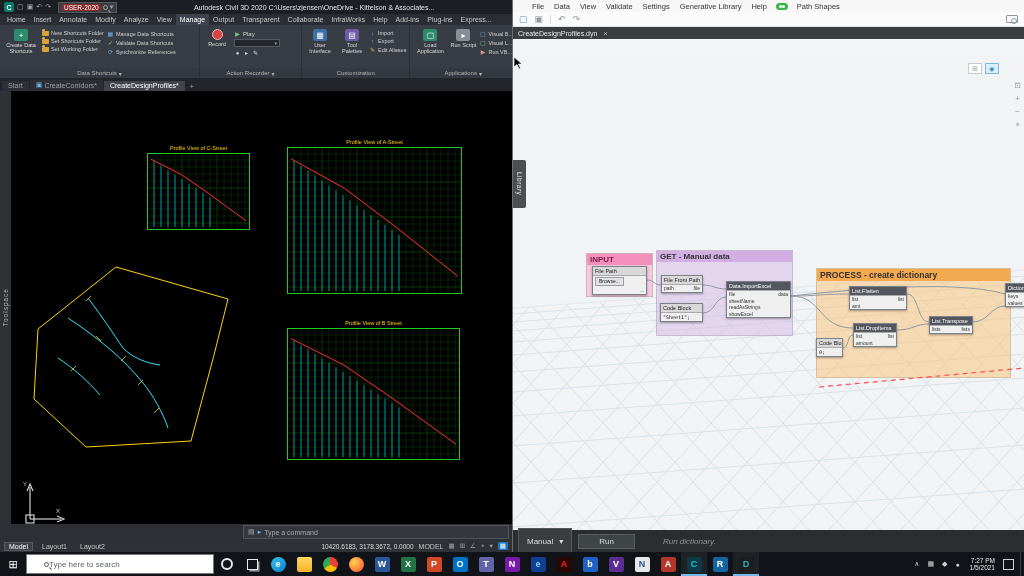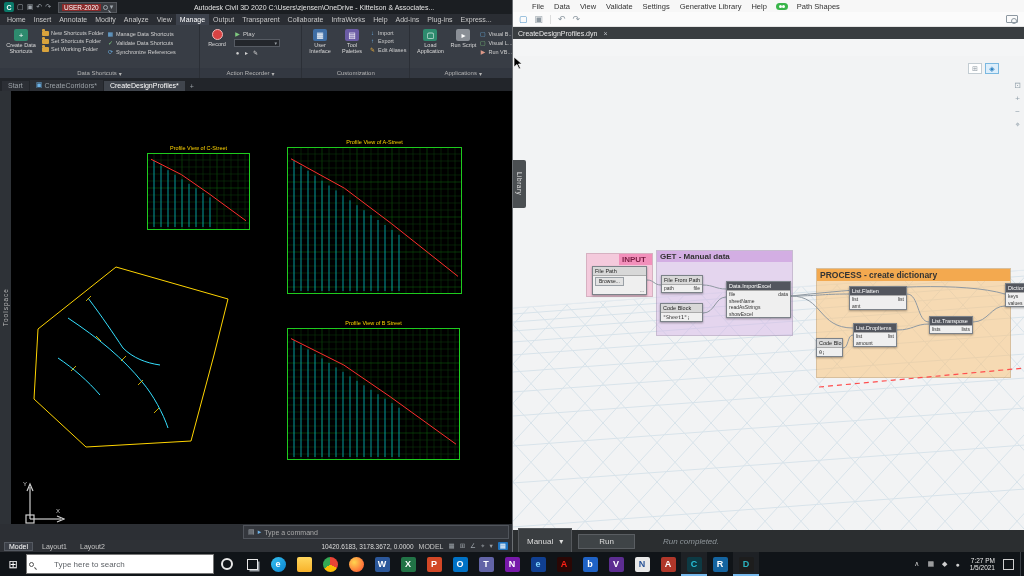--- a/index.html
+++ b/index.html
@@ -81,21 +81,21 @@
   .libtab{position:absolute;left:0;top:104px;width:13px;height:48px;background:#4b4f52;color:#e8e8e8;display:flex;align-items:center;justify-content:center;border-radius:0 2px 2px 0;}
   .libtab span{writing-mode:vertical-rl;font-size:6.5px;letter-spacing:0.5px;}
   .viewtoggles{position:absolute;right:26px;top:7px;display:flex;gap:3px;}
   .vt{width:14px;height:11px;border:1px solid #c3ccd2;background:#fff;display:flex;align-items:center;justify-content:center;font-size:7px;color:#8d98a1;}
   .vt.active{background:#ddeefb;border-color:#7ab8e0;color:#2a7fc0;}
   .zoomcol{position:absolute;right:4px;top:26px;display:flex;flex-direction:column;gap:5px;align-items:center;}
   .zbtn{font-size:8px;color:#93a1ab;line-height:1;}
   .grp{position:absolute;border:1px solid rgba(0,0,0,0.12);}
   .grp .gh{font-weight:bold;font-size:8px;padding:1px 3px;color:#333;white-space:nowrap;overflow:hidden;}
   .g-input{background:rgba(246,168,201,0.55);}
-  .g-input .gh{background:#f290bb;color:#7a1f44;margin-left:32px;}
+  .g-input .gh{background:#f290bb;color:#7a1f44;}
   .g-get{background:rgba(213,184,232,0.5);}
   .g-get .gh{background:#d3aee3;}
   .g-process{background:rgba(249,196,126,0.55);}
   .g-process .gh{background:#f3a94f;font-size:8.5px;}
   .node{position:absolute;background:#efefef;border:1px solid #7c8289;box-shadow:0 1px 2px rgba(0,0,0,0.35);font-size:5px;color:#222;}
   .node .nh{background:#d8d8d8;border-bottom:1px solid #aaa;padding:1px 2px;font-size:5.5px;white-space:nowrap;overflow:hidden;}
   .node.dark .nh{background:#53565e;color:#fff;}
   .prow{display:flex;justify-content:space-between;gap:4px;padding:0 2px;line-height:6.5px;}
   .pin{color:#333;}
   .pout{color:#333;margin-left:auto;}
@@ -105,21 +105,21 @@
   .wires path.red{stroke:#ff4d4d;stroke-width:1.2;stroke-dasharray:5 4;}
   .cursor{position:absolute;left:92px;top:386px;}
   .d-bottombar{position:absolute;left:0;top:530px;width:512px;height:22px;background:#2b2e30;display:flex;align-items:center;gap:6px;padding-left:5px;font-size:8px;color:#ddd;}
   .runmode{background:#3a3e41;border:1px solid #55585c;padding:8px 8px;display:flex;align-items:center;gap:6px;}
   .runbtn{background:#3f4447;border:1px solid #5a5e62;padding:2px 20px;}
   .runstatus{font-style:italic;color:#8f969b;margin-left:22px;}
 
   
   .taskbar{position:absolute;left:0;top:552px;width:1024px;height:24px;background:#101418;display:flex;align-items:center;color:#e8e8e8;}
   .tb-start{width:26px;height:24px;display:flex;align-items:center;justify-content:center;font-size:11px;color:#fff;}
-  .tb-search{width:188px;height:20px;background:#fff;border:1px solid #777;display:flex;align-items:center;gap:20px;padding:0 2px;color:#5f6368;font-size:8px;}
+  .tb-search{width:188px;height:20px;background:#fff;border:1px solid #777;display:flex;align-items:center;gap:0;padding:0 17px;color:#5f6368;font-size:8px;}
   .cortana{width:12px;height:12px;border:2px solid #e8e8e8;border-radius:50%;margin:0 7px;}
   .taskview{width:11px;height:11px;border:1px solid #e8e8e8;margin:0 7px;box-shadow:2px 2px 0 -0.5px #9aa0a6;}
   .tb-app{width:26px;height:24px;display:flex;align-items:center;justify-content:center;}
   .tb-app.open{background:rgba(255,255,255,0.06);box-shadow:inset 0 -2px 0 #76b9ed;}
   .app-ic{width:15px;height:15px;border-radius:2px;display:flex;align-items:center;justify-content:center;font-size:9px;font-weight:bold;}
   .tb-spacer{flex:1;}
   .tray-ic{font-size:7px;color:#cfcfcf;padding:0 4px;}
   .clock{font-size:6.5px;line-height:1.15;text-align:right;padding:0 6px;white-space:nowrap;}
   .notif{width:11px;height:11px;border:1px solid #cfcfcf;margin:0 6px 0 2px;}
   .showdesk{width:4px;height:24px;border-left:1px solid #3a3f45;}
@@ -762,21 +762,21 @@
         <path d="M1,1 L1,11 L4,8.5 L6,13 L7.5,12.3 L5.5,8 L9,8 Z" fill="#000" stroke="#fff" stroke-width="0.7"></path>
       </svg>
     </div>
 
     <div class="d-bottombar">
       <span class="runmode">
           <span>Manual</span>
           <span>▾</span>
         </span>
       <span class="runbtn">Run</span>
-      <span class="runstatus">Run completed.</span>
+      <span class="runstatus">Run dictionary.</span>
     </div>
   </section>
 
   <div class="taskbar">
     <span class="tb-start">⊞</span>
     <div class="tb-search">
       <span class="mag dark"></span>
       <span>Type here to search</span>
     </div>
     <span class="cortana"></span>

